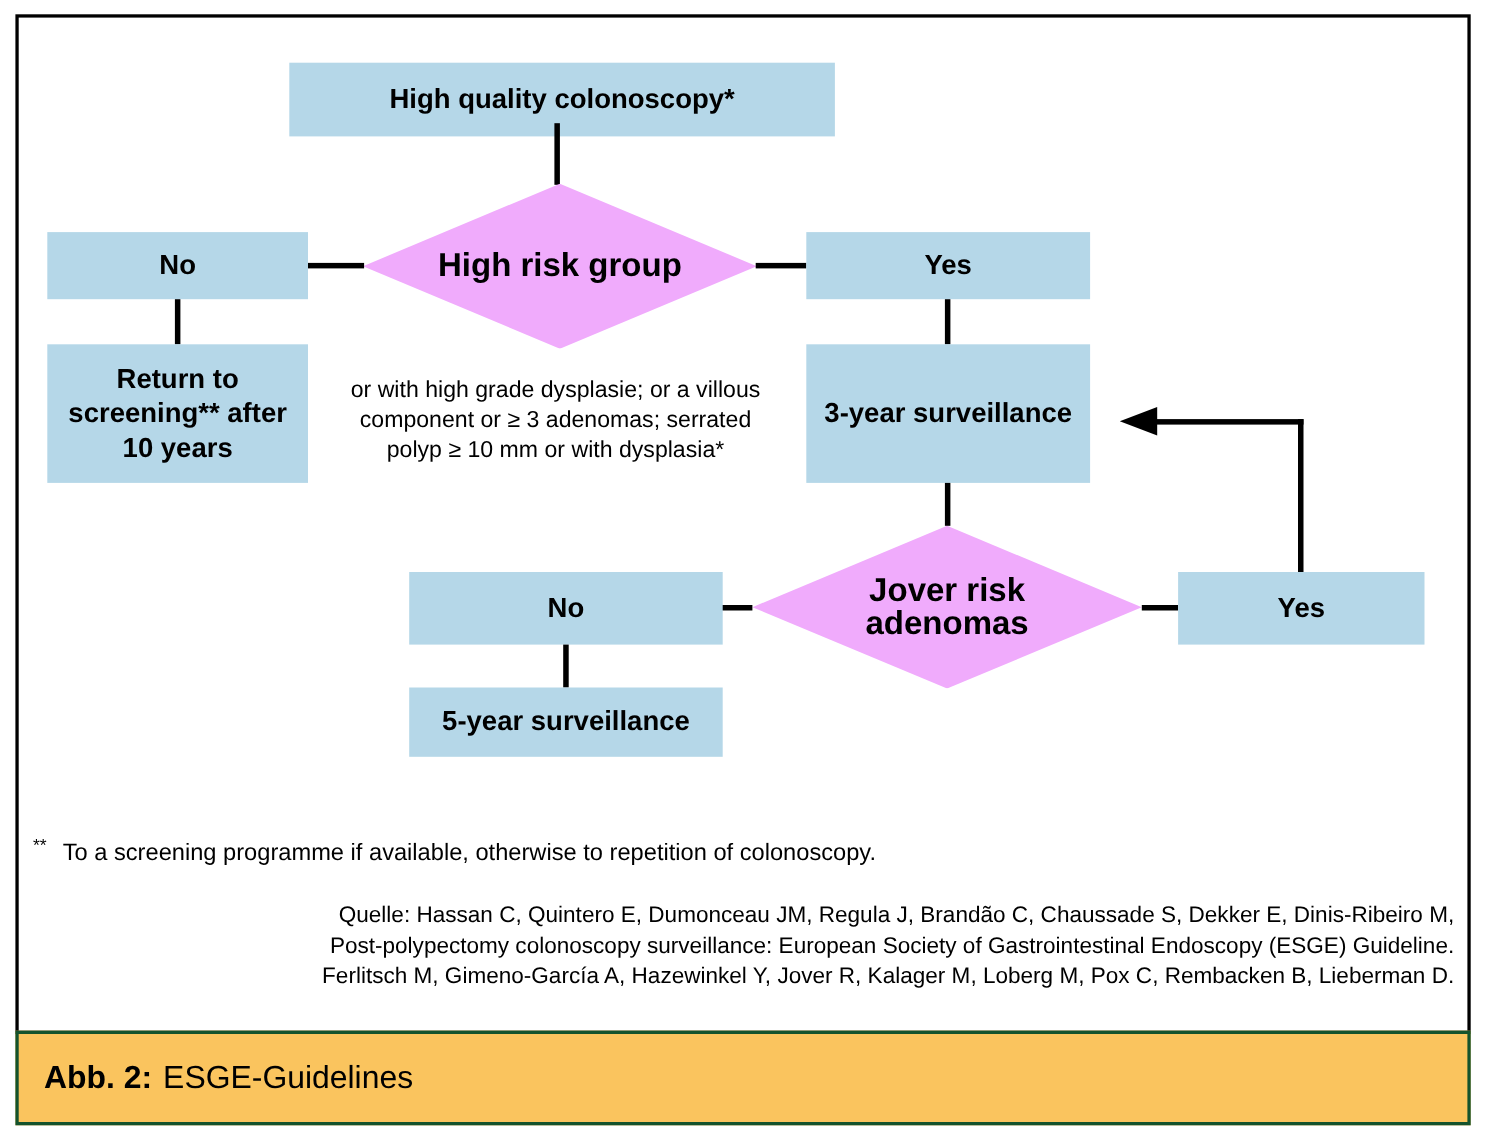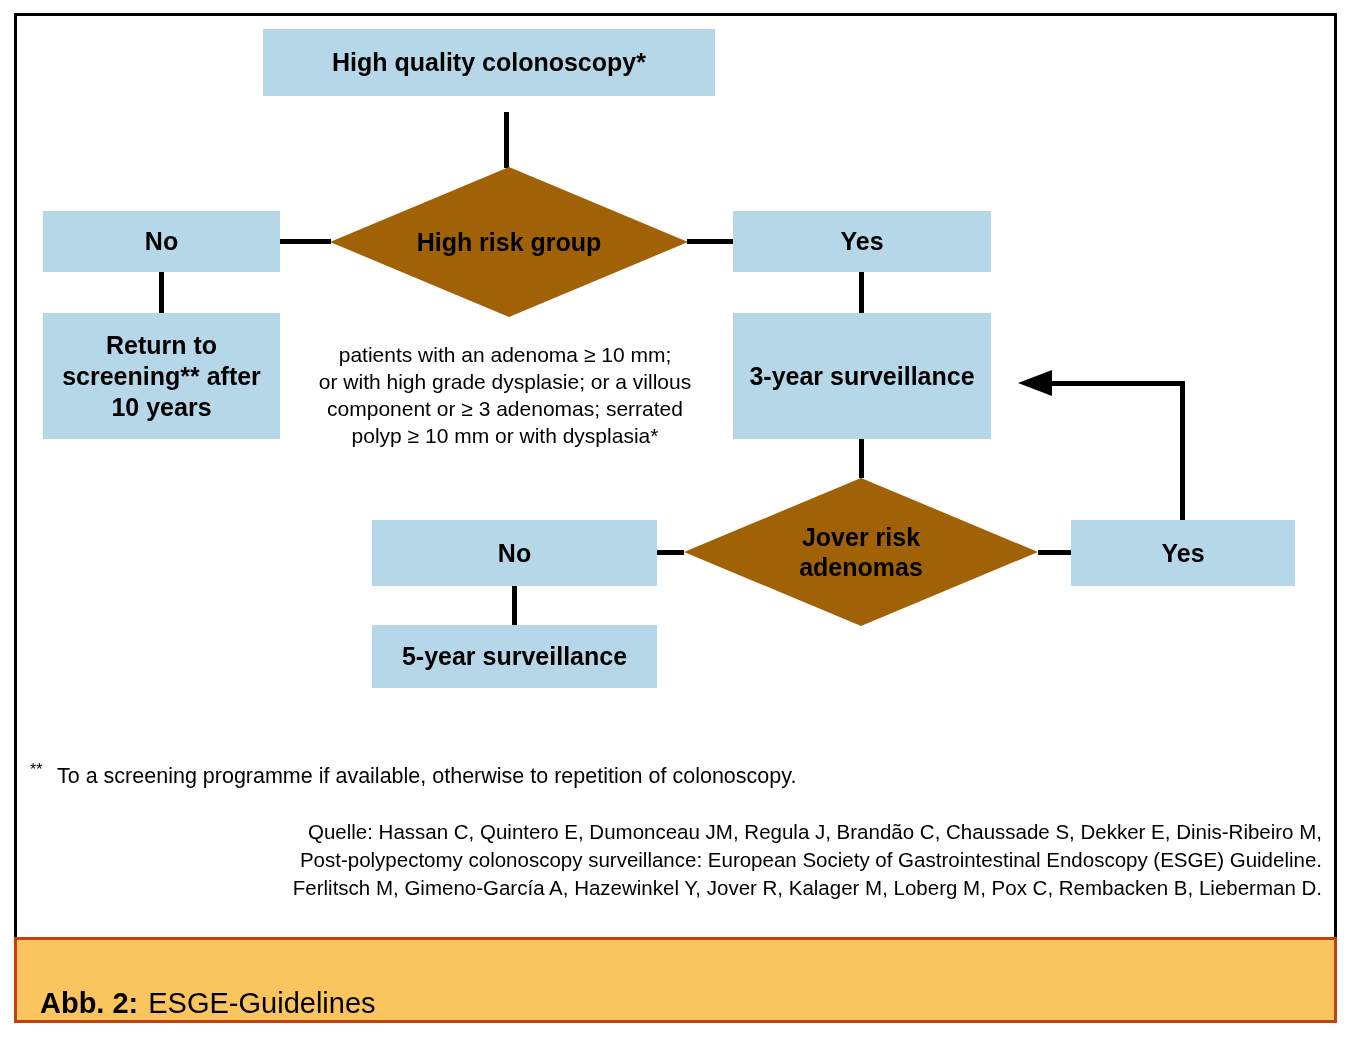--- a/index.html
+++ b/index.html
@@ -3,34 +3,34 @@
 <meta charset="utf-8">
 <style>
   * { margin:0; padding:0; box-sizing:border-box; }
   body { background:#ffffff; font-family:"Liberation Sans", sans-serif; }
   .page { position:relative; width:1351px; height:1039px; background:#ffffff; color:#000; overflow:hidden; }
 
   
   .frame { position:absolute; left:14px; top:13px; width:1323px; height:927px;
            border:3px solid #000; background:#fff; }
   .caption-bar { position:absolute; left:14px; top:937px; width:1323px; height:86px;
-           border:3px solid #c2410c; background:#FAC45E; display:flex; align-items:flex-end;
+           border:3px solid #14532d; background:#FAC45E; display:flex; align-items:center;
            padding-left:23px; font-size:29px; }
   .caption-bar .lbl { font-weight:bold; margin-right:10px; }
 
   
   .bx { position:absolute; background:#B5D7E8; display:flex; flex-direction:column;
         align-items:center; justify-content:center; text-align:center;
         font-weight:bold; font-size:25px; line-height:31px; }
 
   
-  .diamond { position:absolute; background:#a16207;
+  .diamond { position:absolute; background:#f0abfc;
              clip-path:polygon(50% 0,100% 50%,50% 100%,0 50%);
              display:flex; flex-direction:column; align-items:center; justify-content:center;
-             text-align:left; font-weight:bold; font-size:25px; line-height:30px; }
+             text-align:left; font-weight:bold; font-size:30px; line-height:30px; }
 
   
   .ln { position:absolute; background:#000; }
 
   .arrow-head { position:absolute; width:0; height:0;
                 border-top:13px solid transparent; border-bottom:13px solid transparent;
                 border-right:34px solid #000; }
 
   .criteria { position:absolute; left:285px; top:341px; width:440px; text-align:center;
               font-size:21px; line-height:27px; }
@@ -43,21 +43,21 @@
               font-size:20.5px; line-height:28px; }
   .citation span { display:block; }
 </style>
 </head>
 <body>
 
 <div class="page">
 
   <div class="frame"></div>
 
-  <div class="bx" style="left:263px; top:29px; width:452px; height:67px;">
+  <div class="bx" style="left:263px; top:57px; width:496px; height:67px;">
     <span>High quality colonoscopy*</span>
   </div>
 
   <div class="ln" style="left:504px; top:112px; width:5px; height:56px;"></div>
 
   <div class="diamond" style="left:330px; top:167px; width:358px; height:150px;">
     <span>High risk group</span>
   </div>
 
   <div class="ln" style="left:280px; top:239px; width:51px; height:5px;"></div>
@@ -71,21 +71,20 @@
   </div>
 
   <div class="ln" style="left:159px; top:272px; width:5px; height:41px;"></div>
   <div class="bx" style="left:43px; top:313px; width:237px; height:126px;">
     <span>Return to</span>
     <span>screening** after</span>
     <span>10 years</span>
   </div>
 
   <div class="criteria">
-    <span>patients with an adenoma ≥ 10 mm;</span>
     <span>or with high grade dysplasie; or a villous</span>
     <span>component or ≥ 3 adenomas; serrated</span>
     <span>polyp ≥ 10 mm or with dysplasia*</span>
   </div>
 
   <div class="ln" style="left:859px; top:272px; width:5px; height:41px;"></div>
   <div class="bx" style="left:733px; top:313px; width:258px; height:126px;">
     <span>3-year surveillance</span>
   </div>
 

